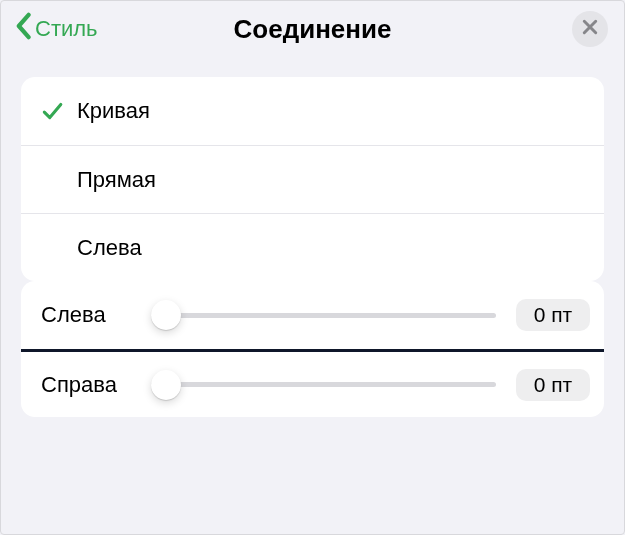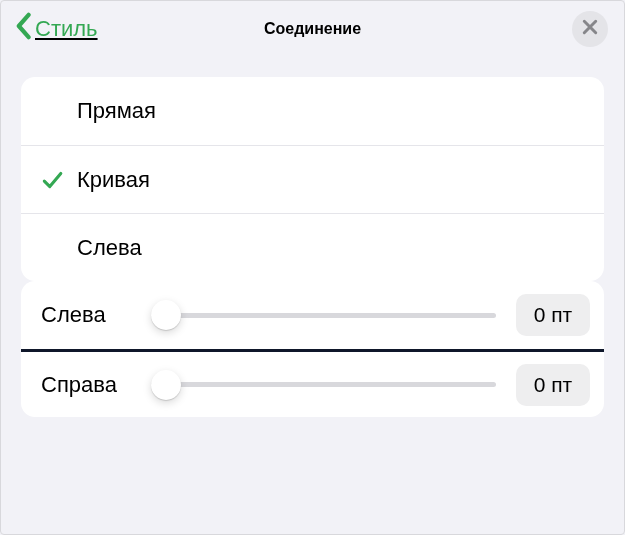--- a/index.html
+++ b/index.html
@@ -21,39 +21,38 @@
       border: 1px solid #d8d8dc;
       border-radius: 4px;
       background: #f2f2f7;
     }
     .header {
       display: flex;
       align-items: center;
       justify-content: space-between;
       padding: 10px 16px 14px 12px;
       position: relative;
-      text-decoration: underline;
     }
     .back {
       display: flex;
       align-items: center;
       color: #34a853;
       font-size: 22px;
       gap: 2px;
     }
     .back svg {
       width: 20px;
       height: 28px;
     }
     .title {
       position: absolute;
       left: 0;
       right: 0;
       text-align: center;
-      font-size: 16px;
+      font-size: 26px;
       font-weight: 600;
       color: #000;
       pointer-events: none;
     }
     .close {
       width: 36px;
       height: 36px;
       border-radius: 50%;
       background: #e4e4e8;
       display: flex;
@@ -140,21 +139,21 @@
       position: absolute;
       left: 0;
       width: 30px;
       height: 30px;
       background: #fff;
       border-radius: 50%;
       box-shadow: 0 1px 1px rgba(0,0,0,0.15), 0 3px 8px rgba(0,0,0,0.15);
     }
     .value-box {
       min-width: 74px;
-      height: 42px;
+      height: 32px;
       background: #eeeeef;
       border-radius: 10px;
       display: flex;
       align-items: center;
       justify-content: center;
       font-size: 21px;
       color: #000;
       padding: 0 10px;
     }
   </style>
@@ -177,30 +176,30 @@
       <span>
         <svg viewBox="0 0 14 14">
           <path d="M2 2 L12 12 M12 2 L2 12" stroke="#86868a" stroke-width="2.6" stroke-linecap="round"></path>
         </svg>
       </span>
     </div>
   </div>
 
   <div class="list">
     <div class="list-item">
-      <span class="check"></span>
-      <span class="label">Прямая</span>
-    </div>
-    <div class="list-item">
       <span class="check">
         <svg viewBox="0 0 20 20" fill="none">
           <path d="M3 11 L8 16 L18 4" stroke="#34a853" stroke-width="2.8" stroke-linecap="round" stroke-linejoin="round"></path>
         </svg>
       </span>
       <span class="label">Кривая</span>
+    </div>
+    <div class="list-item">
+      <span class="check"></span>
+      <span class="label">Прямая</span>
     </div>
     <div class="list-item">
       <span class="check"></span>
       <span class="label">Слева</span>
     </div>
   </div>
 
 
   <div class="slider-group">
     <div class="slider-row">

